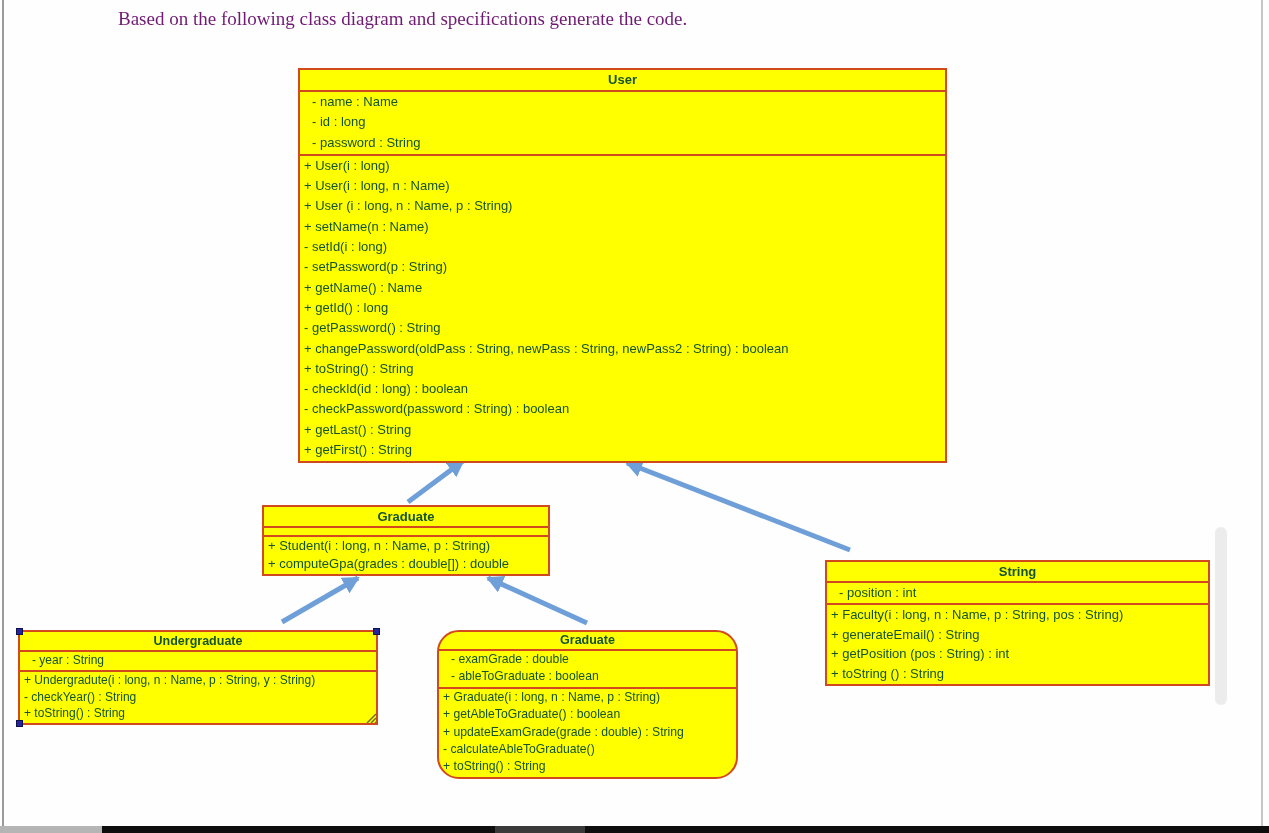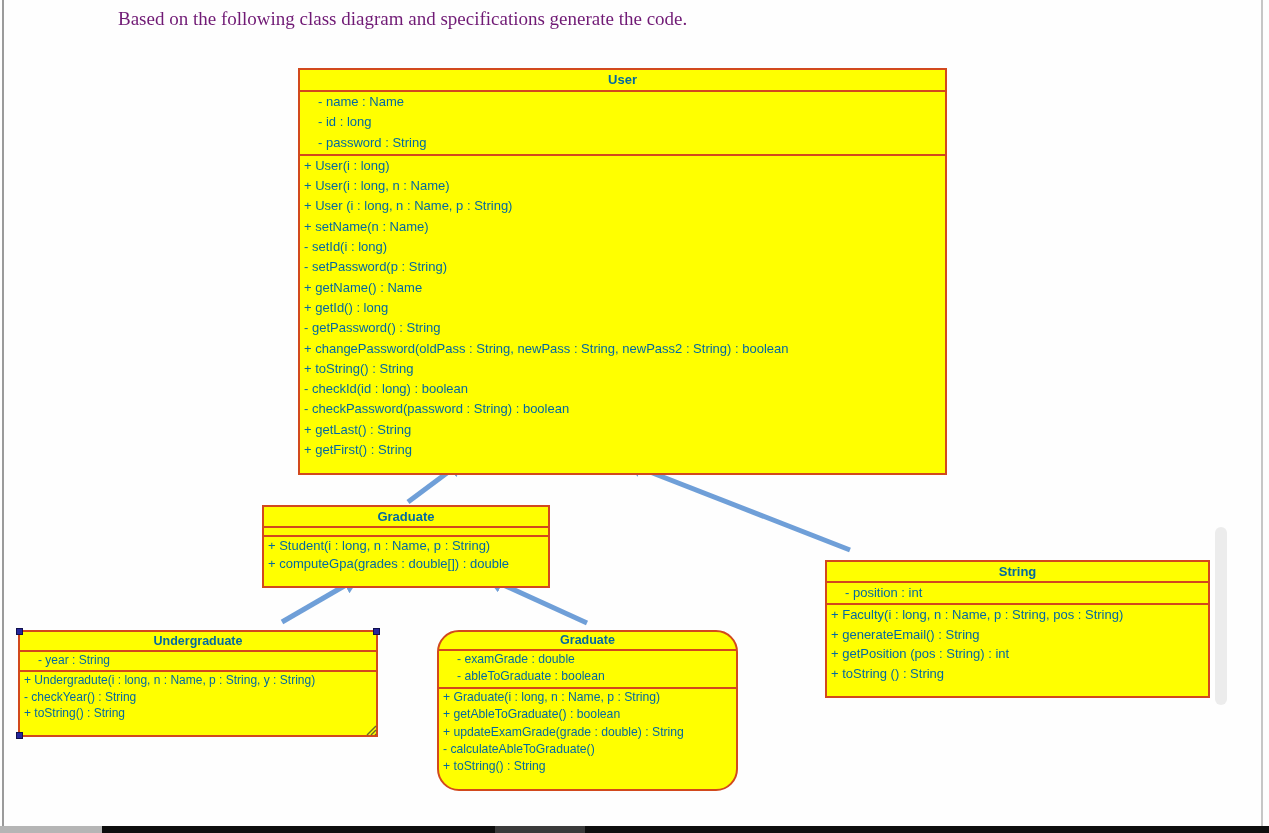--- a/index.html
+++ b/index.html
@@ -16,28 +16,28 @@
   .scroll-strip{position:absolute;left:1215px;top:527px;width:12px;height:178px;background:#ececec;border-radius:6px;}
 
   .instruction{
     position:absolute;left:118px;top:8px;width:760px;
     font-family:"Liberation Serif",serif;font-size:19px;color:#701a75;
   }
 
   
   .uml-class{
     position:absolute;background:#ffff00;border:2px solid #d2491d;
-    box-sizing:border-box;color:#0369a1;
+    box-sizing:border-box;color:#14532d;
   }
   .uml-title{
     text-align:center;font-weight:bold;border-bottom:2px solid #d2491d;
     line-height:19px;font-size:13px;
   }
-  .uml-attrs{border-bottom:2px solid #d2491d;padding:0 4px 1px 18px;}
-  .uml-methods{padding:0 4px 13px 4px;}
+  .uml-attrs{border-bottom:2px solid #d2491d;padding:0 4px 1px 12px;}
+  .uml-methods{padding:0 4px 1px 4px;}
   .uml-member{white-space:nowrap;overflow:hidden;}
 
   .box-user{left:298px;top:68px;width:649px;}
   .box-user .uml-member{font-size:13px;line-height:20.3px;}
   .box-user .uml-title{line-height:20px;}
 
   .box-student{left:262px;top:505px;width:288px;}
   .box-student .uml-attrs{height:6px;}
   .box-student .uml-member{font-size:13px;line-height:18px;}
 

